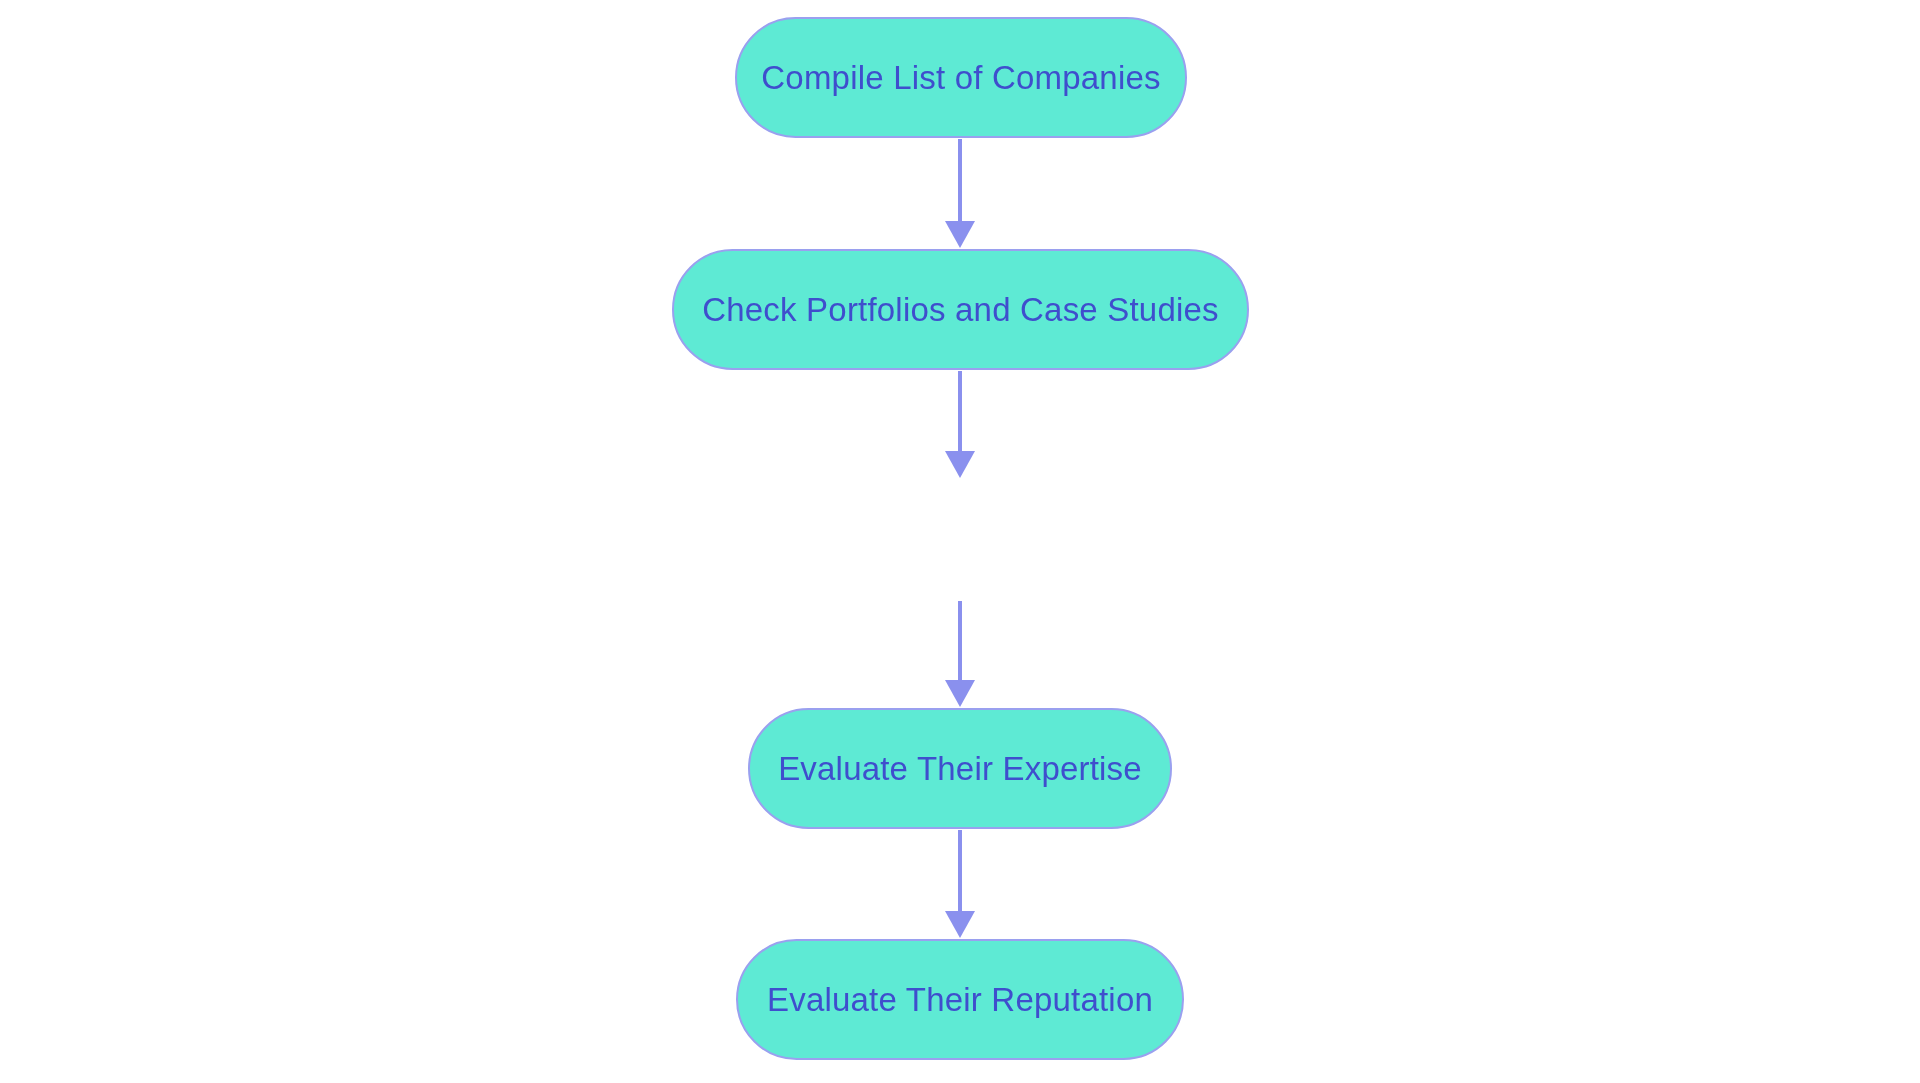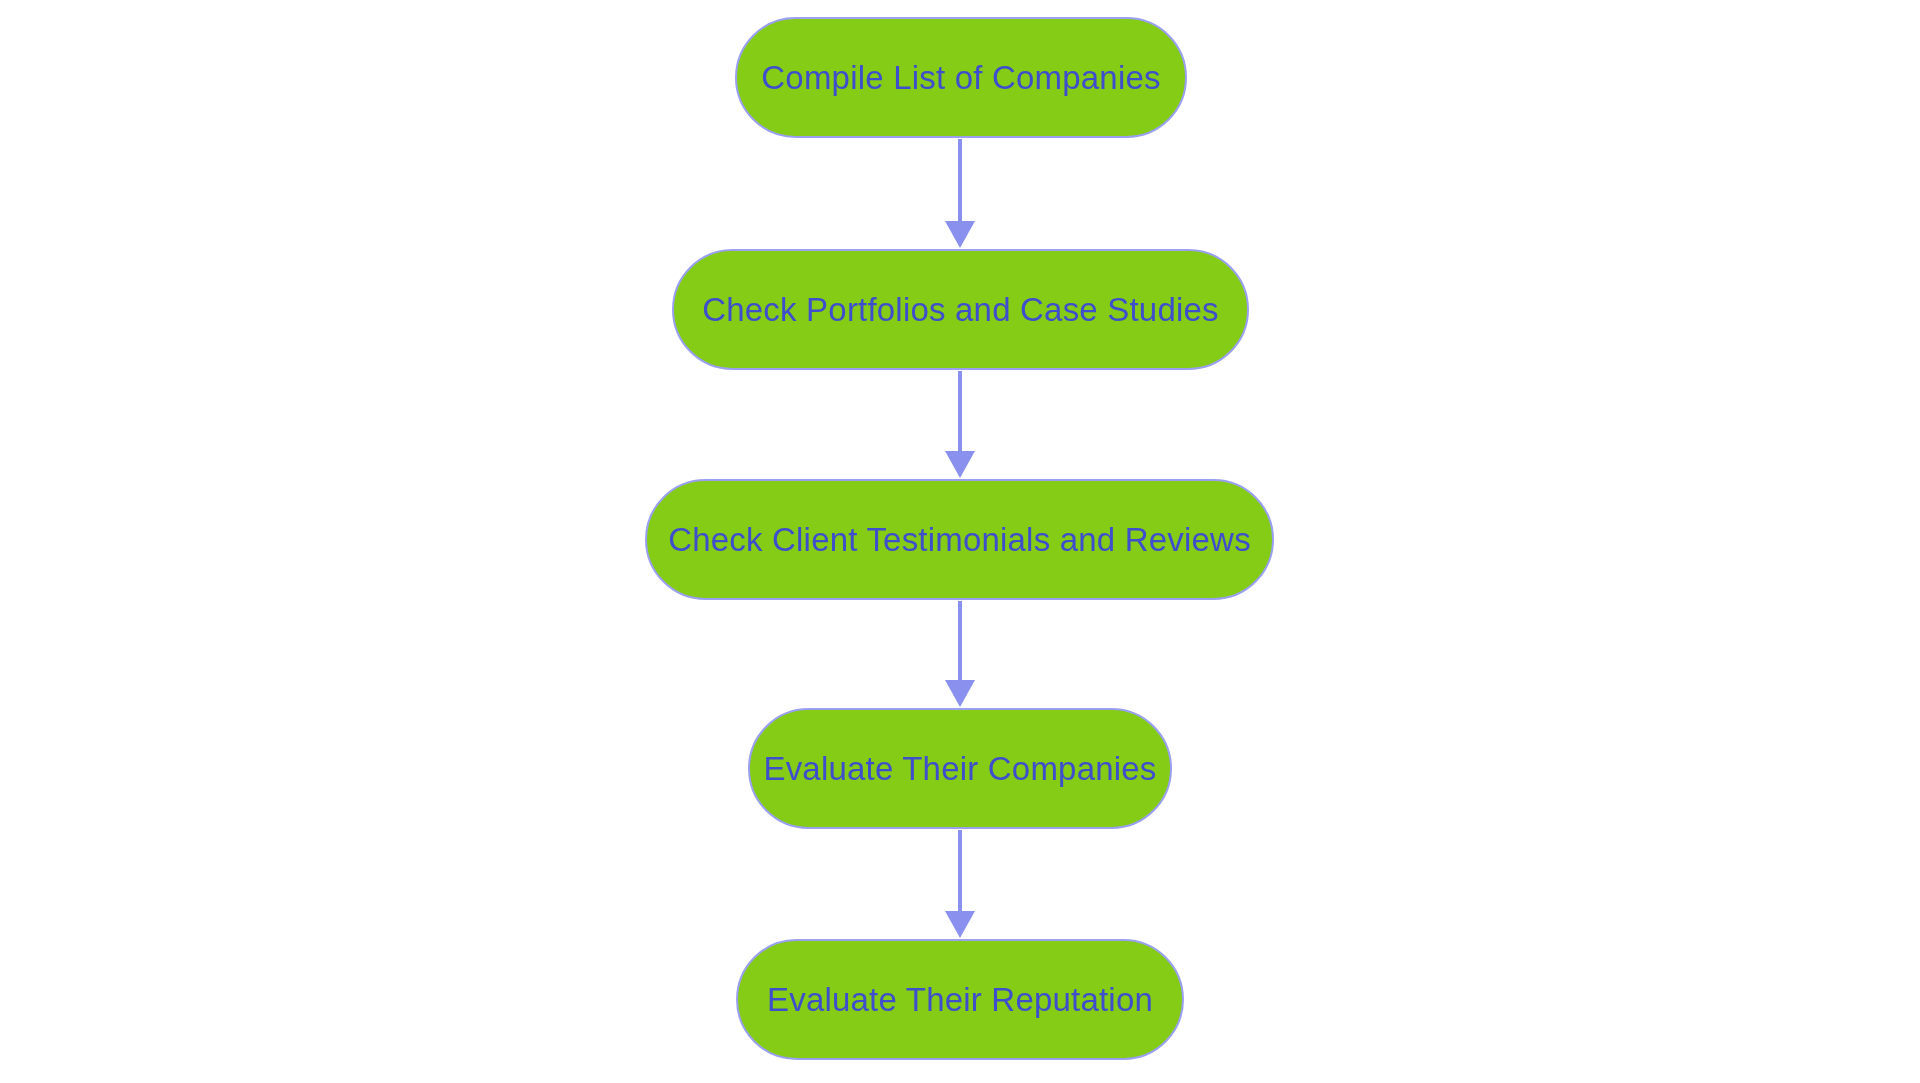--- a/index.html
+++ b/index.html
@@ -12,21 +12,21 @@
     position: relative;
     width: 1920px;
     height: 1083px;
     background: #ffffff;
     overflow: hidden;
   }
   .node {
     position: absolute;
     height: 121px;
     box-sizing: border-box;
-    background: #84cc16;
+    background: #5eead4;
     border: 2px solid #9aa0ef;
     border-radius: 60.5px;
     display: flex;
     align-items: center;
     justify-content: center;
     color: #3f4ecd;
     font-size: 33px;
     font-weight: 400;
     letter-spacing: 0.2px;
     white-space: nowrap;
@@ -83,31 +83,28 @@
 
   <div class="node node-2">
     <span>Check Portfolios and Case Studies</span>
   </div>
 
   <div class="connector conn-2">
     <div class="line"></div>
     <div class="head"></div>
   </div>
 
-  <div class="node node-3">
-    <span>Check Client Testimonials and Reviews</span>
-  </div>
 
   <div class="connector conn-3">
     <div class="line"></div>
     <div class="head"></div>
   </div>
 
   <div class="node node-4">
-    <span>Evaluate Their Companies</span>
+    <span>Evaluate Their Expertise</span>
   </div>
 
   <div class="connector conn-4">
     <div class="line"></div>
     <div class="head"></div>
   </div>
 
   <div class="node node-5">
     <span>Evaluate Their Reputation</span>
   </div>

